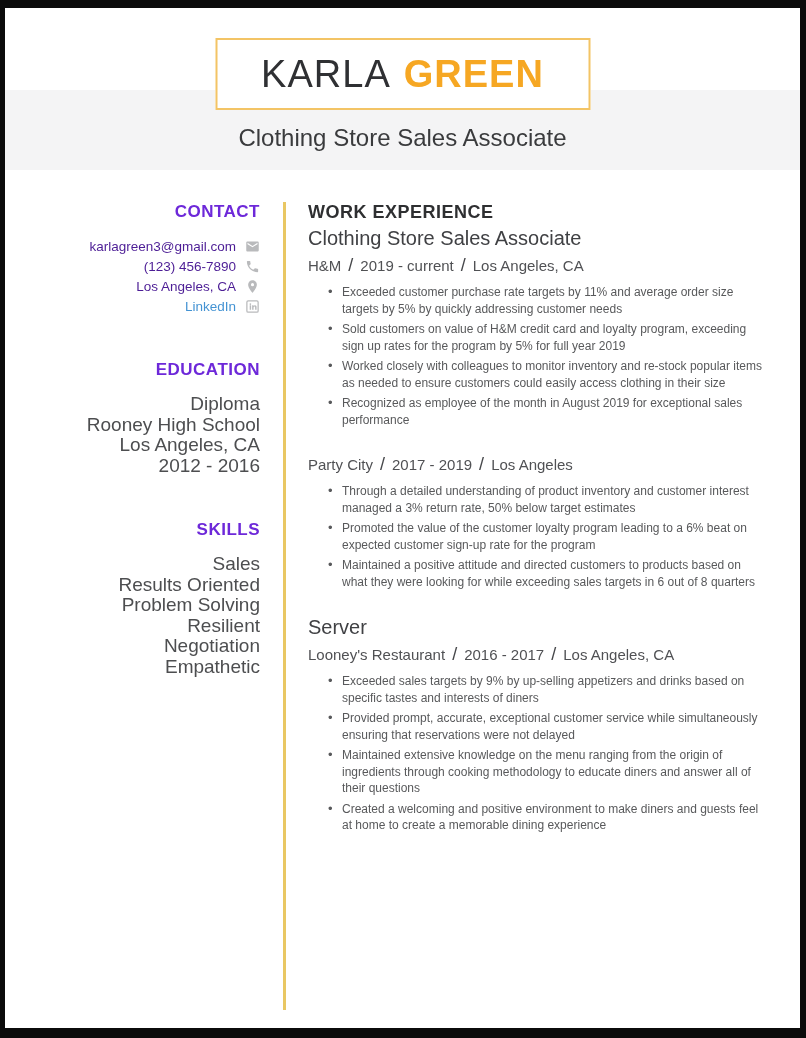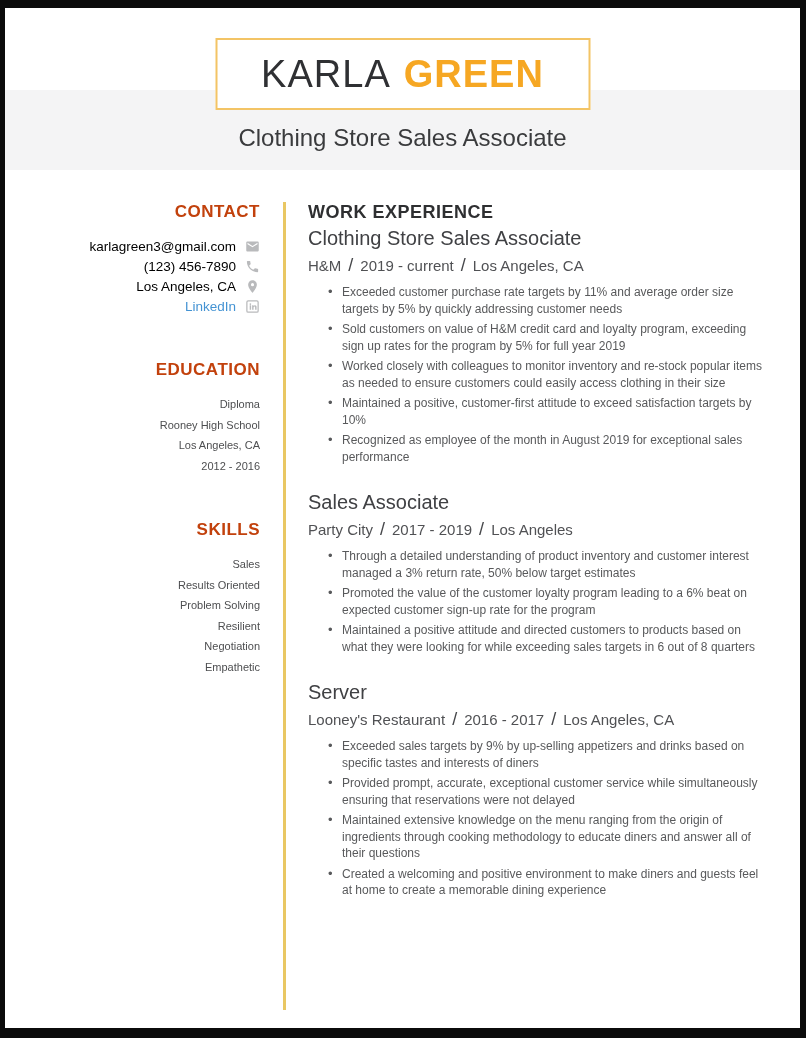--- a/index.html
+++ b/index.html
@@ -29,27 +29,27 @@
     position:absolute;left:0;right:0;top:116px;text-align:center;
     font-size:24px;color:#3a3b3d;z-index:2;
   }
   
   .content{display:flex;align-items:flex-start;padding-top:32px;}
   aside{width:255px;flex:none;text-align:right;}
   .divider{width:3px;height:808px;flex:none;margin-left:23px;background:var(--divider-gold,#E9C763);}
   main{flex:none;width:458px;margin-left:22px;}
   
   .s-section{margin-bottom:44px;}
-  .s-heading{font-size:17px;font-weight:700;color:#c2410c;letter-spacing:.5px;margin:0 0 14px;}
+  .s-heading{font-size:17px;font-weight:700;color:#6d28d9;letter-spacing:.5px;margin:0 0 14px;}
   .c-row{display:flex;justify-content:flex-end;align-items:center;height:20px;}
-  .c-label{color:#000000;font-size:13.5px;}
+  .c-label{color:#4c1d95;font-size:13.5px;}
   .c-label.link{color:var(--link-blue,#4493D3);cursor:pointer;}
   .c-icon{width:15px;height:15px;margin-left:9px;color:#b9babc;display:inline-flex;flex:none;}
   .c-icon svg{width:15px;height:15px;fill:currentColor;}
-  .s-item{font-size:11px;color:#4d4e50;line-height:20.5px;}
+  .s-item{font-size:19px;color:#4d4e50;line-height:20.5px;}
   
   .we-heading{font-size:18px;font-weight:700;color:#2e2f31;letter-spacing:.5px;margin:0 0 4px;}
   .job{margin-bottom:26px;}
   .job-title{font-size:20px;font-weight:400;color:#404144;margin:0 0 5px;}
   .job-meta{font-size:15px;color:#505154;margin:0 0 8px;}
   .slash{font-size:18px;margin:0 7px;color:#46474a;font-weight:300;}
   ul.bullets{margin:0;padding:0;list-style:none;}
   li.bullet{
     position:relative;padding-left:34px;font-size:12px;line-height:16.5px;
     color:#58595b;margin-bottom:4px;
@@ -138,26 +138,24 @@
     <main>
       <h2 class="we-heading">WORK EXPERIENCE</h2>
       <div id="jobs">
           <section class="job">
             <h3 class="job-title">Clothing Store Sales Associate</h3>
             <div class="job-meta"><span>H&amp;M</span><span class="slash">/</span><span>2019 - current</span><span class="slash">/</span><span>Los Angeles, CA</span></div>
             <ul class="bullets">
               <li class="bullet">Exceeded customer purchase rate targets by 11% and average order size targets by 5% by quickly addressing customer needs</li>
               <li class="bullet">Sold customers on value of H&amp;M credit card and loyalty program, exceeding sign up rates for the program by 5% for full year 2019</li>
               <li class="bullet">Worked closely with colleagues to monitor inventory and re-stock popular items as needed to ensure customers could easily access clothing in their size</li>
-              <li class="bullet">Maintained a positive, customer-first attitude to exceed satisfaction targets by 10%</li>
               <li class="bullet">Recognized as employee of the month in August 2019 for exceptional sales performance</li>
             </ul>
           </section>
           <section class="job">
-            <h3 class="job-title">Sales Associate</h3>
             <div class="job-meta"><span>Party City</span><span class="slash">/</span><span>2017 - 2019</span><span class="slash">/</span><span>Los Angeles</span></div>
             <ul class="bullets">
               <li class="bullet">Through a detailed understanding of product inventory and customer interest managed a 3% return rate, 50% below target estimates</li>
               <li class="bullet">Promoted the value of the customer loyalty program leading to a 6% beat on expected customer sign-up rate for the program</li>
               <li class="bullet">Maintained a positive attitude and directed customers to products based on what they were looking for while exceeding sales targets in 6 out of 8 quarters</li>
             </ul>
           </section>
           <section class="job">
             <h3 class="job-title">Server</h3>
             <div class="job-meta"><span>Looney's Restaurant</span><span class="slash">/</span><span>2016 - 2017</span><span class="slash">/</span><span>Los Angeles, CA</span></div>

